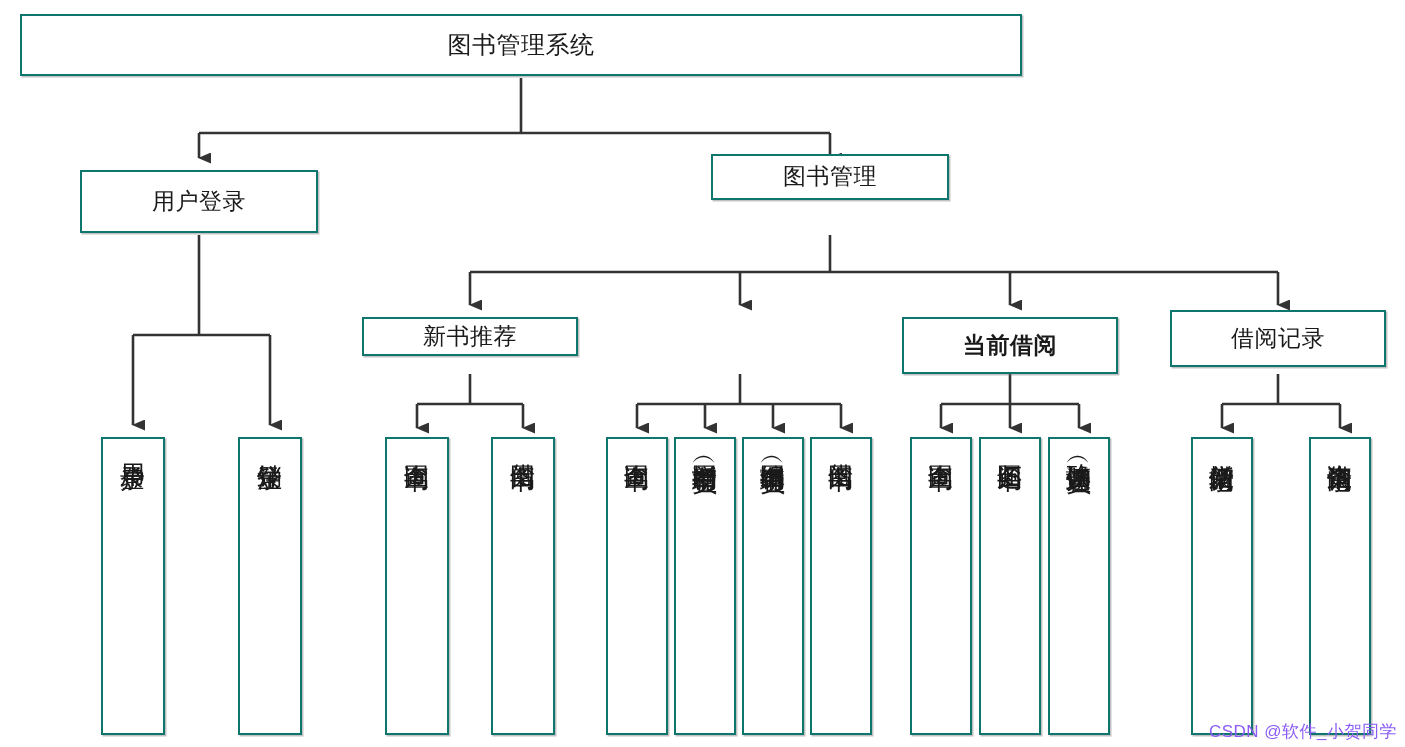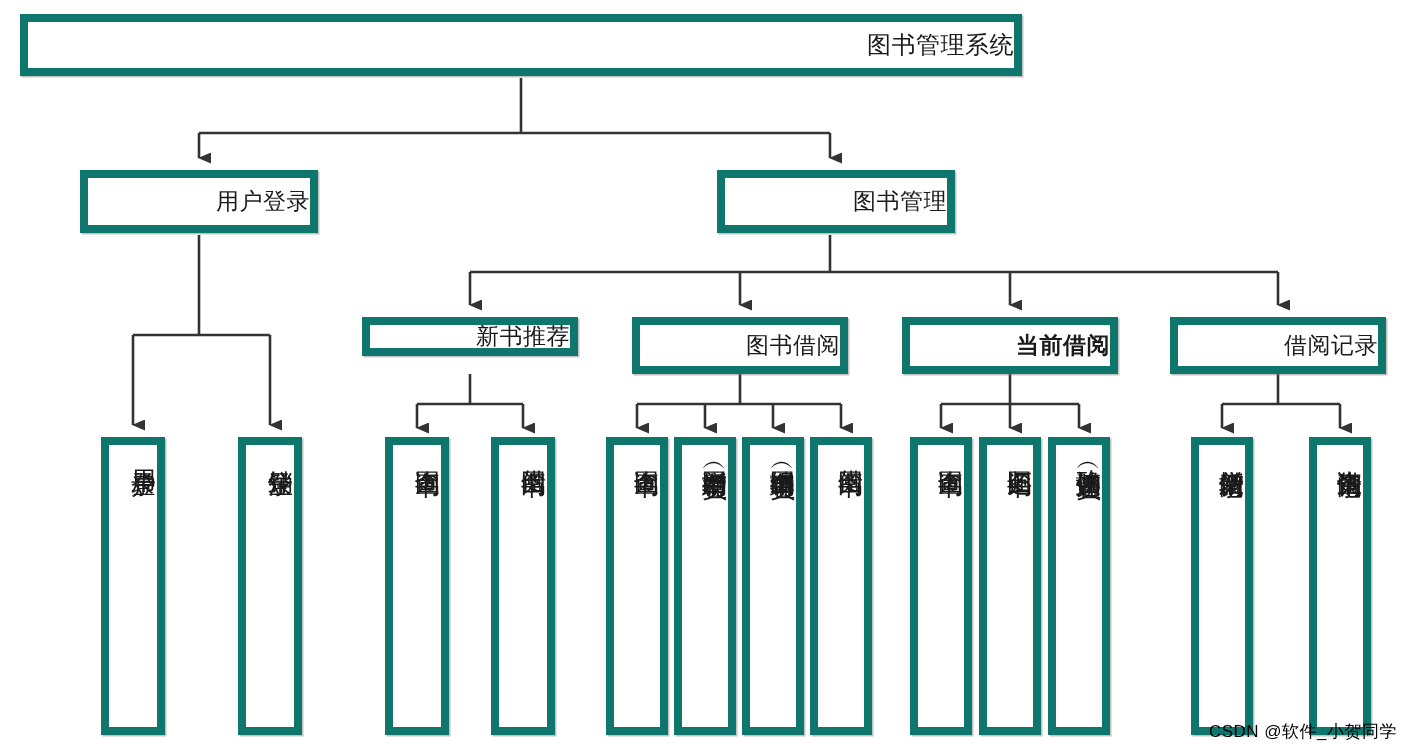--- a/index.html
+++ b/index.html
@@ -21,25 +21,25 @@
     position: absolute;
     left: 0;
     top: 0;
     width: 1405px;
     height: 747px;
     pointer-events: none;
   }
   .node {
     position: absolute;
     box-sizing: border-box;
-    border: 8px solid #0f766e;
+    border: 2px solid #0f766e;
     background: #ffffff;
     display: flex;
     align-items: center;
-    justify-content: flex-end;
+    justify-content: center;
     color: #1a1a1a;
     box-shadow: 1.5px 1.5px 0 rgba(120,120,120,0.45);
   }
   .node.h {
     font-size: 23px;
     letter-spacing: 0.5px;
     line-height: 1.1;
   }
   .node.root { font-size: 24px; }
   
@@ -54,21 +54,21 @@
     line-height: 1.04;
     letter-spacing: 1px;
     white-space: nowrap;
     text-align: left;
   }
   .watermark {
     position: absolute;
     right: 8px;
     bottom: 4px;
     font-size: 17px;
-    color: #000000;
+    color: #8b5cf6;
     letter-spacing: 0.5px;
     white-space: nowrap;
     user-select: none;
   }
 </style>
 </head>
 <body>
 
 <div id="canvas">
 
@@ -122,34 +122,31 @@
     </g>
   </svg>
 
   <div class="node h root" style="left:20px; top:14px; width:1002px; height:62px;">
     <span>图书管理系统</span>
   </div>
 
   <div class="node h" style="left:80px; top:170px; width:238px; height:63px;">
     <span>用户登录</span>
   </div>
-  <div class="node h" style="left:711px; top:170px; width:238px; height:63px;margin-left:6px;">
+  <div class="node h" style="left:711px; top:154px; width:238px; height:46px;">
     <span>图书管理</span>
   </div>
 
   <div class="node h" style="left:362px; top:317px; width:216px; height:39px;">
     <span>新书推荐</span>
   </div>
-  <div class="node h" style="left:632px; top:317px; width:216px; height:57px;">
-    <span>图书借阅</span>
-  </div>
   <div class="node h" style="left:902px; top:317px; width:216px; height:57px;font-weight:bold;">
     <span>当前借阅</span>
   </div>
-  <div class="node h" style="left:1170px; top:317px; width:216px; height:57px;">
+  <div class="node h" style="left:1170px; top:310px; width:216px; height:57px;">
     <span>借阅记录</span>
   </div>
 
   <div class="node v" style="left:101px; top:437px; width:64px; height:298px;">
     <span class="vlabel">用户登录</span>
   </div>
   <div class="node v" style="left:238px; top:437px; width:64px; height:298px;">
     <span class="vlabel">注销登录</span>
   </div>
 

